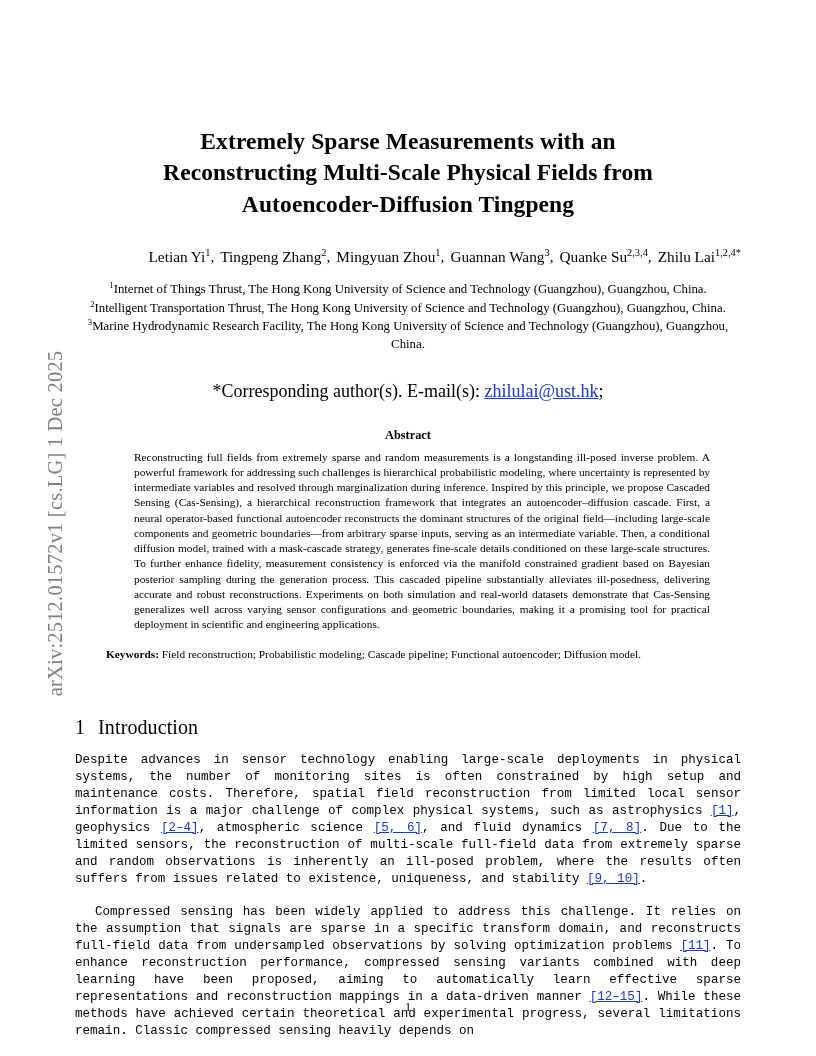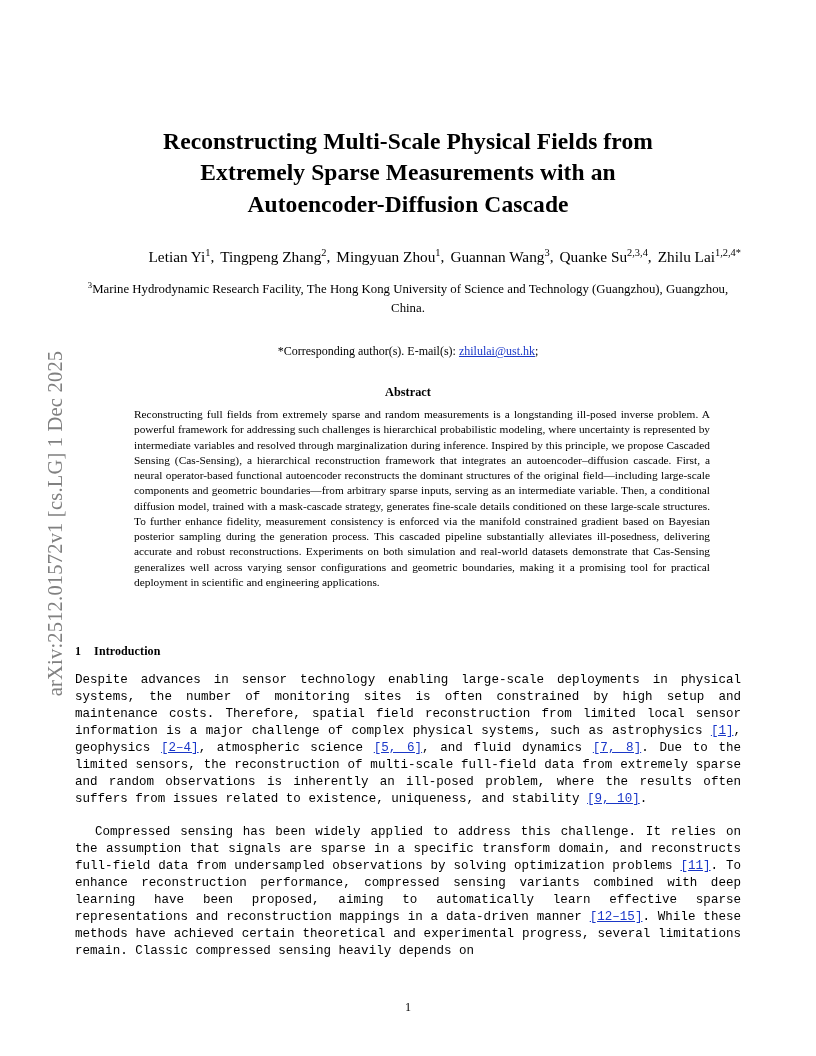--- a/index.html
+++ b/index.html
@@ -81,21 +81,21 @@
     margin-top: 13px;
     font-size: 12.8px;
     line-height: 1.43;
     text-align: center;
   }
   .affiliation { display: block; }
 
   
   .corresponding {
     margin-top: 27px;
-    font-size: 12px;
+    font-size: 18px;
     text-align: center;
   }
   .link { color: #1a37c8; }
 
   
   .abstract-block {
     margin: 0 auto;
     margin-top: 26px;
     width: 604px;
   }
@@ -116,22 +116,22 @@
     margin-top: 14px;
     font-size: 11.35px;
     line-height: 1.345;
     text-align: justify;
   }
   .keywords b { font-weight: bold; }
 
   
   .section-heading {
     margin-top: 54px;
-    font-size: 12px;
-    font-weight: bold;
+    font-size: 20px;
+    font-weight: normal;
     letter-spacing: 0.1px;
   }
   .section-num { display: inline-block; margin-right: 13px; }
 
   .body-par {
     margin-top: 13px;
     font-size: 12.55px;
     line-height: 1.355;
     text-align: justify;
     text-justify: inter-word;
@@ -154,38 +154,43 @@
 
 <div class="page">
 
   <div class="arxiv-stamp">
     <div class="arxiv-stamp-text">arXiv:2512.01572v1  [cs.LG]  1 Dec 2025</div>
   </div>
 
   <div class="content">
 
     <div class="title">
+      <span class="title-line">Extremely Sparse Measurements with an</span>
       <span class="title-line">Reconstructing Multi-Scale Physical Fields from</span>
-      <span class="title-line">Extremely Sparse Measurements with an</span>
-      <span class="title-line">Autoencoder-Diffusion Cascade</span>
+      <span class="title-line">Autoencoder-Diffusion Tingpeng</span>
     </div>
 
     <div class="authors" id="authors"><span><span>Letian Yi</span><sup>1</sup><span>,</span></span><span class="sep"></span><span><span>Tingpeng Zhang</span><sup>2</sup><span>,</span></span><span class="sep"></span><span><span>Mingyuan Zhou</span><sup>1</sup><span>,</span></span><span class="sep"></span><span><span>Guannan Wang</span><sup>3</sup><span>,</span></span><span class="sep"></span><span><span>Quanke Su</span><sup>2,3,4</sup><span>,</span></span><span class="sep"></span><span><span>Zhilu Lai</span><sup>1,2,4*</sup></span></div>
 
     <div class="affiliations" id="affiliations">
+        <div class="affiliation"><sup>1</sup><span>Internet of Things Thrust, The Hong Kong University of Science and Technology (Guangzhou), Guangzhou, China.</span></div>
+        <div class="affiliation"><sup>2</sup><span>Intelligent Transportation Thrust, The Hong Kong University of Science and Technology (Guangzhou), Guangzhou, China.</span></div>
         <div class="affiliation"><sup>3</sup><span>Marine Hydrodynamic Research Facility, The Hong Kong University of Science and Technology (Guangzhou), Guangzhou, China.</span></div>
       </div>
 
     <div class="corresponding">
       <span>*Corresponding author(s). E-mail(s): </span><a class="link" href="#">zhilulai@ust.hk</a><span>;</span>
     </div>
 
     <div class="abstract-block">
       <div class="abstract-heading">Abstract</div>
       <div class="abstract-body">Reconstructing full fields from extremely sparse and random measurements is a longstanding ill-posed inverse problem. A powerful framework for addressing such challenges is hierarchical probabilistic modeling, where uncertainty is represented by intermediate variables and resolved through marginalization during inference. Inspired by this principle, we propose Cascaded Sensing (Cas-Sensing), a hierarchical reconstruction framework that integrates an autoencoder–diffusion cascade. First, a neural operator-based functional autoencoder reconstructs the dominant structures of the original field—including large-scale components and geometric boundaries—from arbitrary sparse inputs, serving as an intermediate variable. Then, a conditional diffusion model, trained with a mask-cascade strategy, generates fine-scale details conditioned on these large-scale structures. To further enhance fidelity, measurement consistency is enforced via the manifold constrained gradient based on Bayesian posterior sampling during the generation process. This cascaded pipeline substantially alleviates ill-posedness, delivering accurate and robust reconstructions. Experiments on both simulation and real-world datasets demonstrate that Cas-Sensing generalizes well across varying sensor configurations and geometric boundaries, making it a promising tool for practical deployment in scientific and engineering applications.</div>
+      <div class="keywords">
+        <b>Keywords:</b><span> Field reconstruction; Probabilistic modeling; Cascade pipeline; Functional autoencoder; Diffusion model.</span>
+      </div>
     </div>
 
     <div class="section-heading">
       <span class="section-num">1</span><span>Introduction</span>
     </div>
 
     <div id="paragraphs">
         <p class="body-par"><span>Despite advances in sensor technology enabling large-scale deployments in physical systems, the number of monitoring sites is often constrained by high setup and maintenance costs. Therefore, spatial field reconstruction from limited local sensor information is a major challenge of complex physical systems, such as astrophysics </span><a class="link" href="#">[1]</a><span>, geophysics </span><a class="link" href="#">[2–4]</a><span>, atmospheric science </span><a class="link" href="#">[5, 6]</a><span>, and fluid dynamics </span><a class="link" href="#">[7, 8]</a><span>. Due to the limited sensors, the reconstruction of multi-scale full-field data from extremely sparse and random observations is inherently an ill-posed problem, where the results often suffers from issues related to existence, uniqueness, and stability </span><a class="link" href="#">[9, 10]</a><span>.</span></p>
         <p class="body-par indent"><span>Compressed sensing has been widely applied to address this challenge. It relies on the assumption that signals are sparse in a specific transform domain, and reconstructs full-field data from undersampled observations by solving optimization problems </span><a class="link" href="#">[11]</a><span>. To enhance reconstruction performance, compressed sensing variants combined with deep learning have been proposed, aiming to automatically learn effective sparse representations and reconstruction mappings in a data-driven manner </span><a class="link" href="#">[12–15]</a><span>. While these methods have achieved certain theoretical and experimental progress, several limitations remain. Classic compressed sensing heavily depends on</span></p>
       </div>

